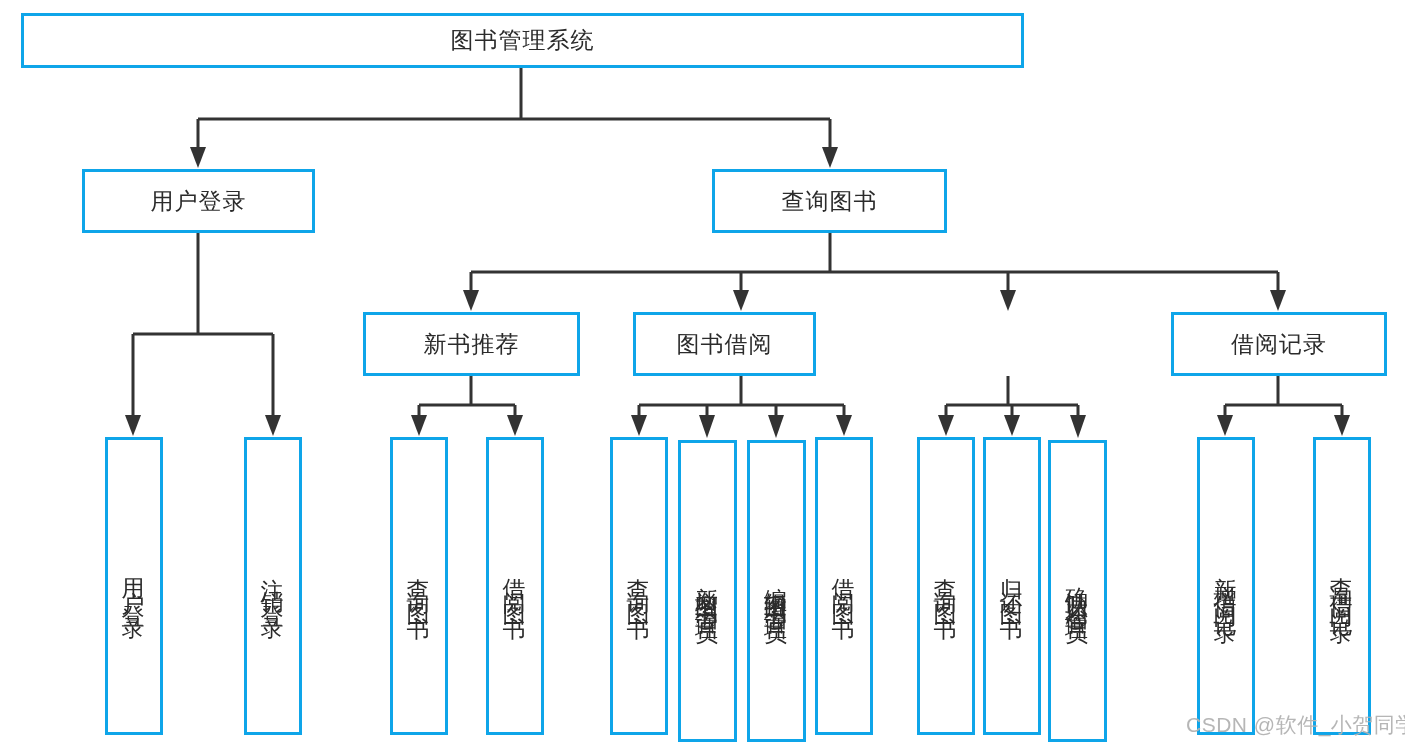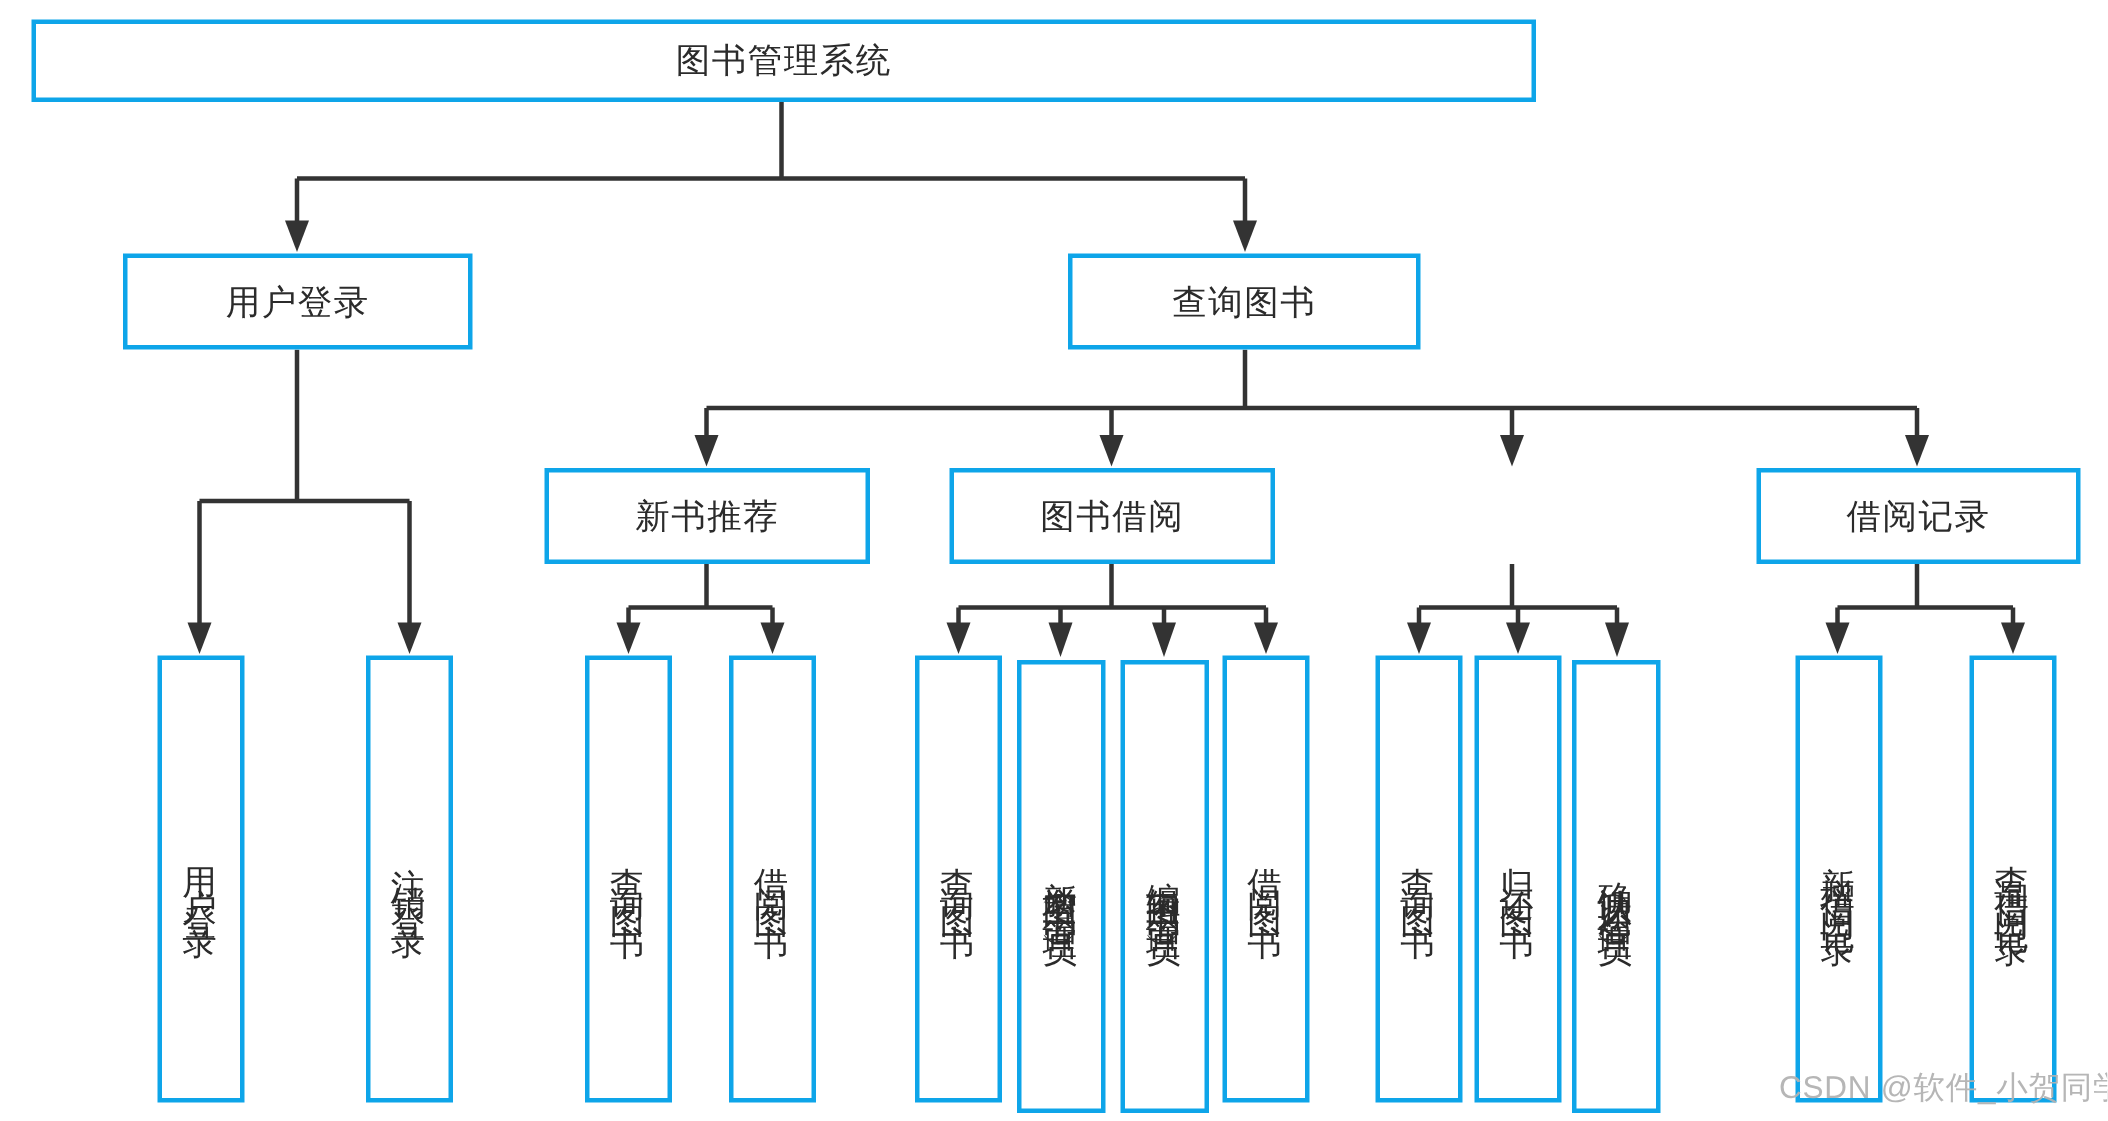--- a/index.html
+++ b/index.html
@@ -111,21 +111,21 @@
   <div class="box" style="left:82px;top:169px;width:233px;height:64px">
     <span class="hlabel">用户登录</span>
   </div>
   <div class="box" style="left:712px;top:169px;width:235px;height:64px">
     <span class="hlabel">查询图书</span>
   </div>
 
   <div class="box" style="left:363px;top:312px;width:217px;height:64px">
     <span class="hlabel">新书推荐</span>
   </div>
-  <div class="box" style="left:633px;top:312px;width:217px;height:64px">
+  <div class="box" style="left:633px;top:312px;width:183px;height:64px">
     <span class="hlabel">图书借阅</span>
   </div>
   <div class="box" style="left:1171px;top:312px;width:216px;height:64px">
     <span class="hlabel">借阅记录</span>
   </div>
 
   <div class="box" style="left:105px;top:437px;width:58px;height:298px">
     <span class="vtext sp-lg">用户登录</span>
   </div>
   <div class="box" style="left:244px;top:437px;width:58px;height:298px">

